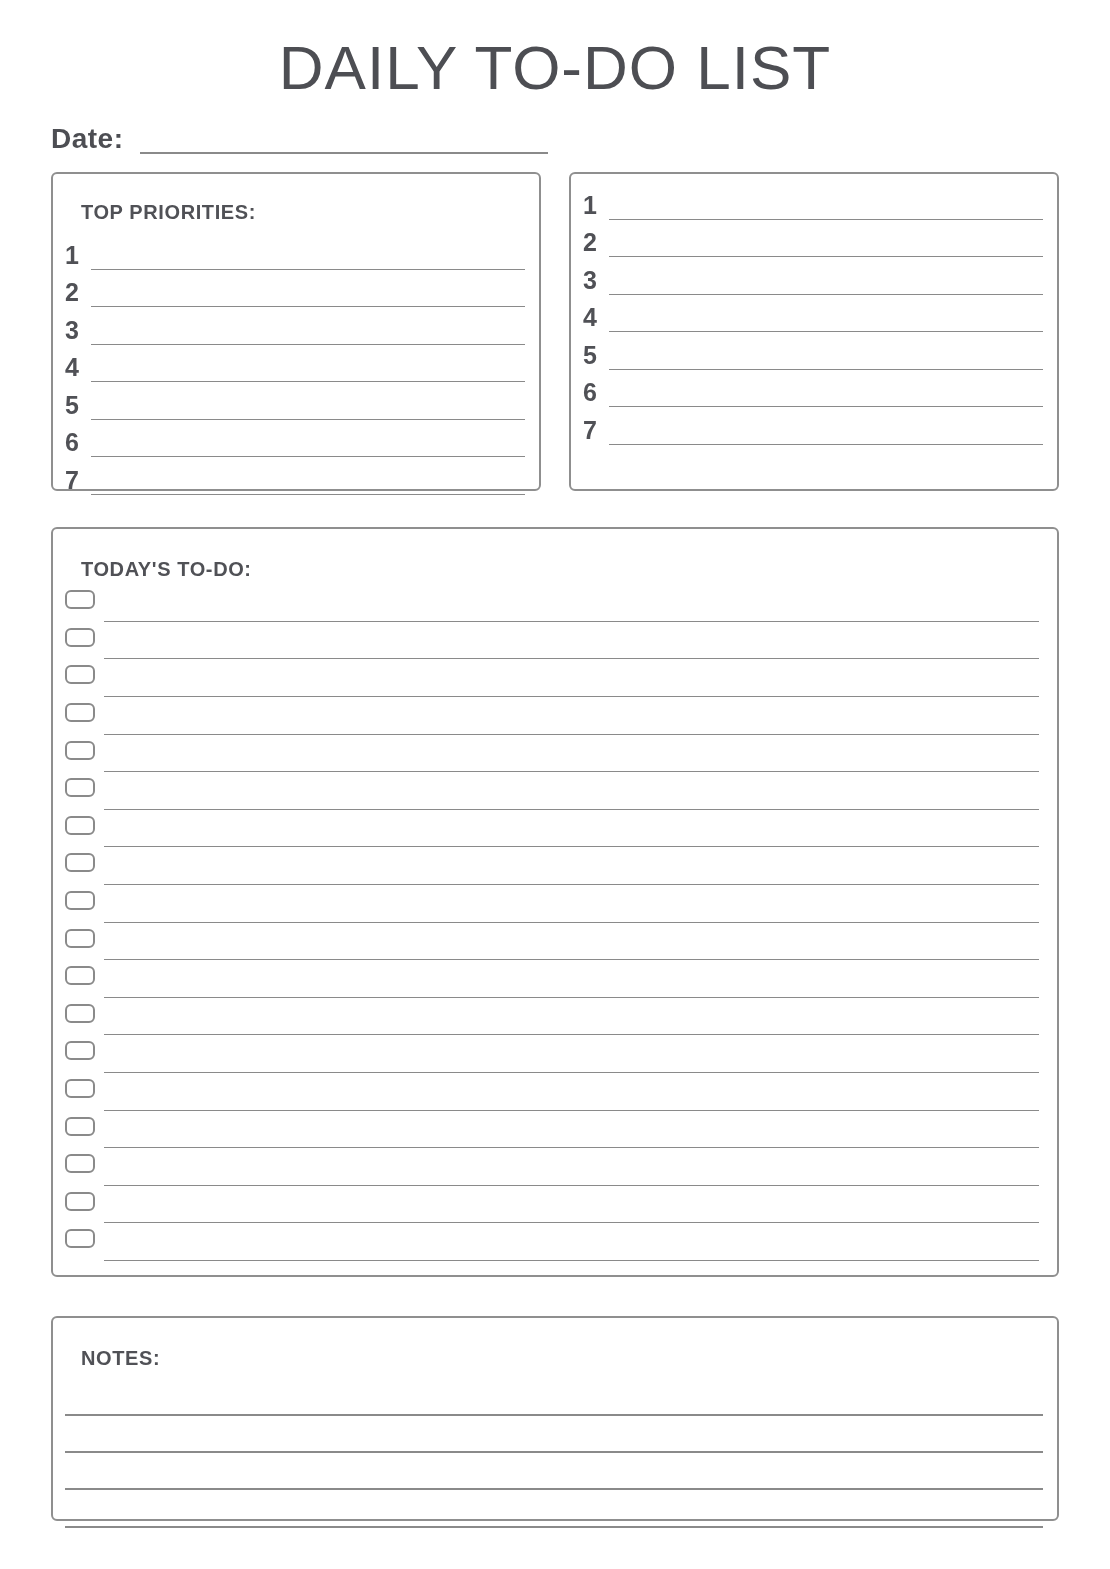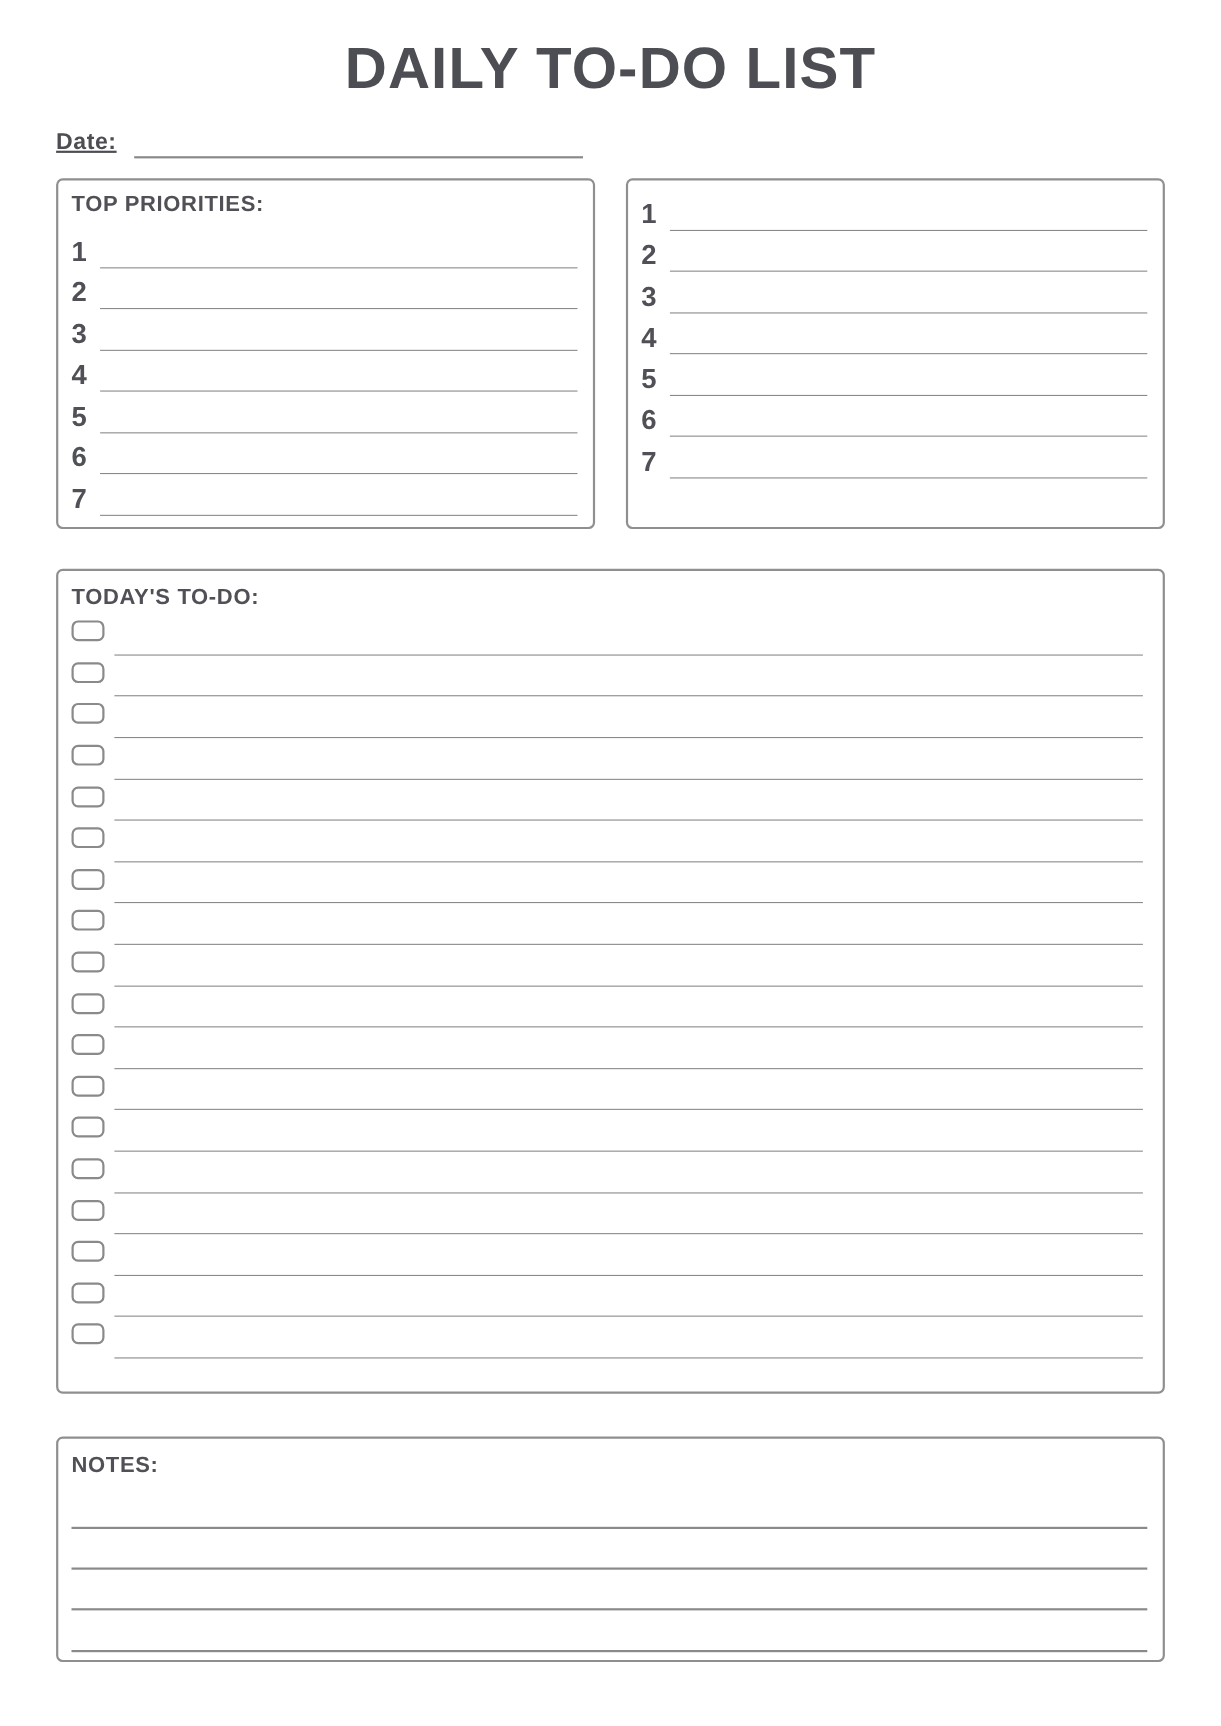--- a/index.html
+++ b/index.html
@@ -8,40 +8,40 @@
     width: 1110px; height: 1569px;
     font-family: "Liberation Sans", sans-serif;
     color: #4d4e53;
     overflow: hidden;
   }
   .page { width: 1110px; padding: 0 51px; }
 
   h1.title {
     margin: 34px 0 0 0;
     text-align: center;
-    font-size: 53px;
-    font-weight: bold;
+    font-size: 62px;
+    font-weight: normal;
     letter-spacing: 1px;
     color: #4d4e53;
     line-height: 1.1;
   }
 
   .date-row { margin-top: 16px; display: flex; align-items: flex-end; height: 36px; }
-  .date-label { font-size: 21px; font-weight: bold; line-height: 30px; letter-spacing: 0.5px; text-decoration: underline; }
+  .date-label { font-size: 28px; font-weight: bold; line-height: 30px; letter-spacing: 0.5px; }
   .date-line { width: 408px; margin-left: 16px; height: 26px; border-bottom: 2px solid #8a8a8a; }
 
   .top-row { display: flex; gap: 28px; margin-top: 18px; }
 
   .panel {
     border: 2px solid #8f8f8f;
     border-radius: 6px;
     background: #ffffff;
   }
   .panel h2 {
-    margin: 0;
+    margin: 16px;
     font-size: 20px;
     font-weight: bold;
     letter-spacing: 0.6px;
     color: #505156;
     line-height: 24px;
   }
 
   .half { flex: 1; height: 319px; padding: 10px 8px 0 12px; }
   .half h2 { margin-bottom: 10px; }
 

